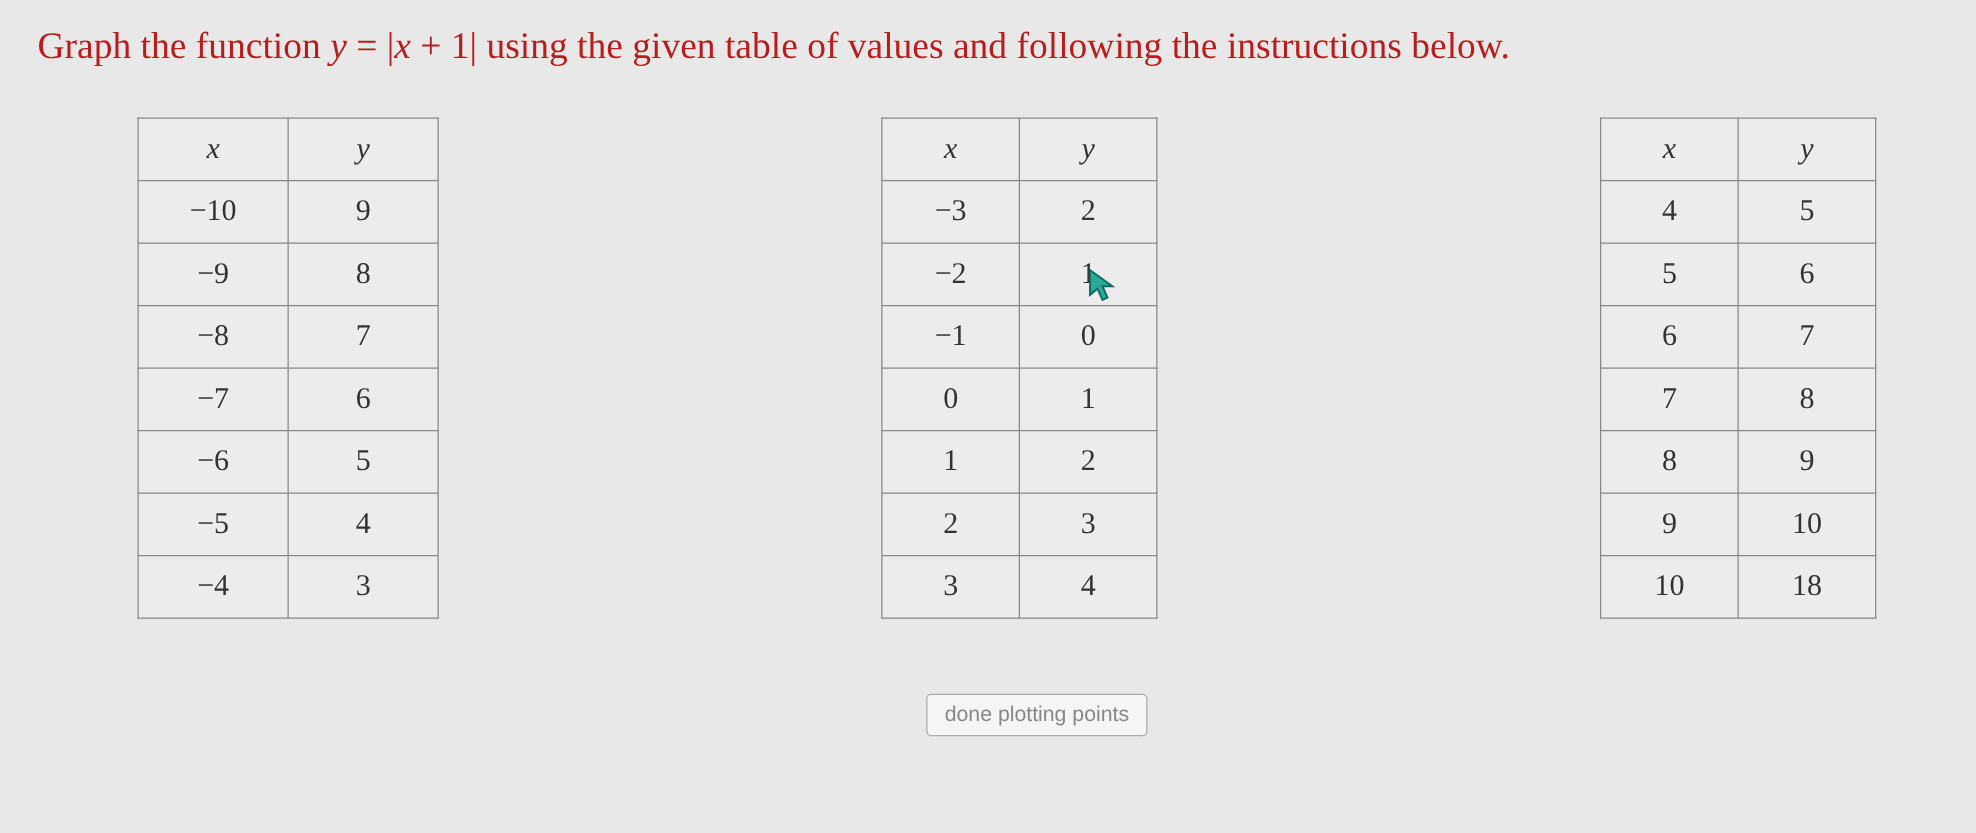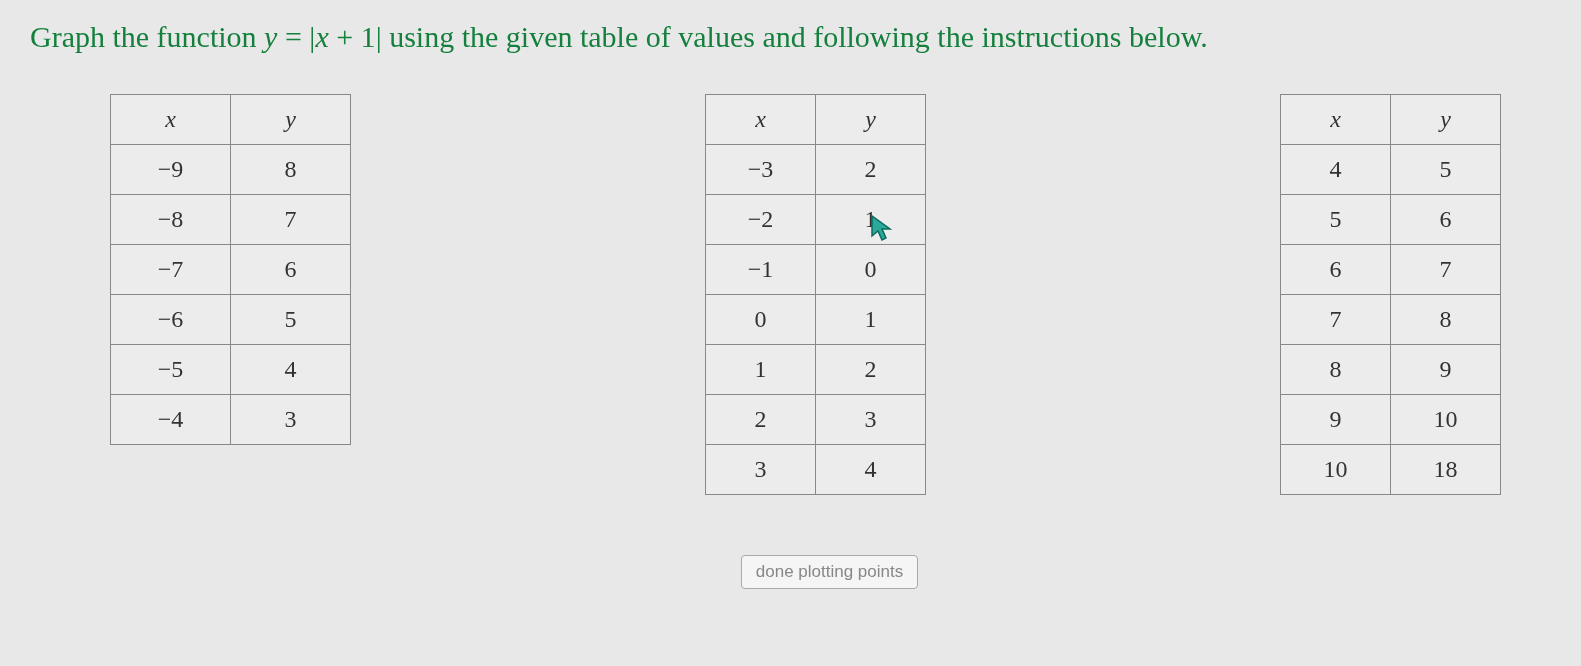--- a/index.html
+++ b/index.html
@@ -10,21 +10,21 @@
     body {
       font-family: 'Times New Roman', serif;
       background: #e8e8e8;
       padding: 20px 30px;
       width: 1581px;
       height: 666px;
       color: #333;
     }
     .instruction {
       font-size: 30px;
-      color: #15803d;
+      color: #b91c1c;
       margin-bottom: 40px;
       font-family: Georgia, 'Times New Roman', serif;
     }
     .math-var {
       font-style: italic;
       font-family: 'Times New Roman', serif;
     }
     .tables-container {
       display: flex;
       justify-content: space-between;
@@ -97,20 +97,24 @@
 
   <div class="table-block">
     <table class="table-1">
       <thead>
         <tr>
           <th>x</th>
           <th>y</th>
         </tr>
       </thead>
       <tbody>
+        <tr>
+            <td>−10</td>
+            <td>9</td>
+          </tr>
         <tr>
             <td>−9</td>
             <td>8</td>
           </tr>
         <tr>
             <td>−8</td>
             <td>7</td>
           </tr>
         <tr>
             <td>−7</td>

